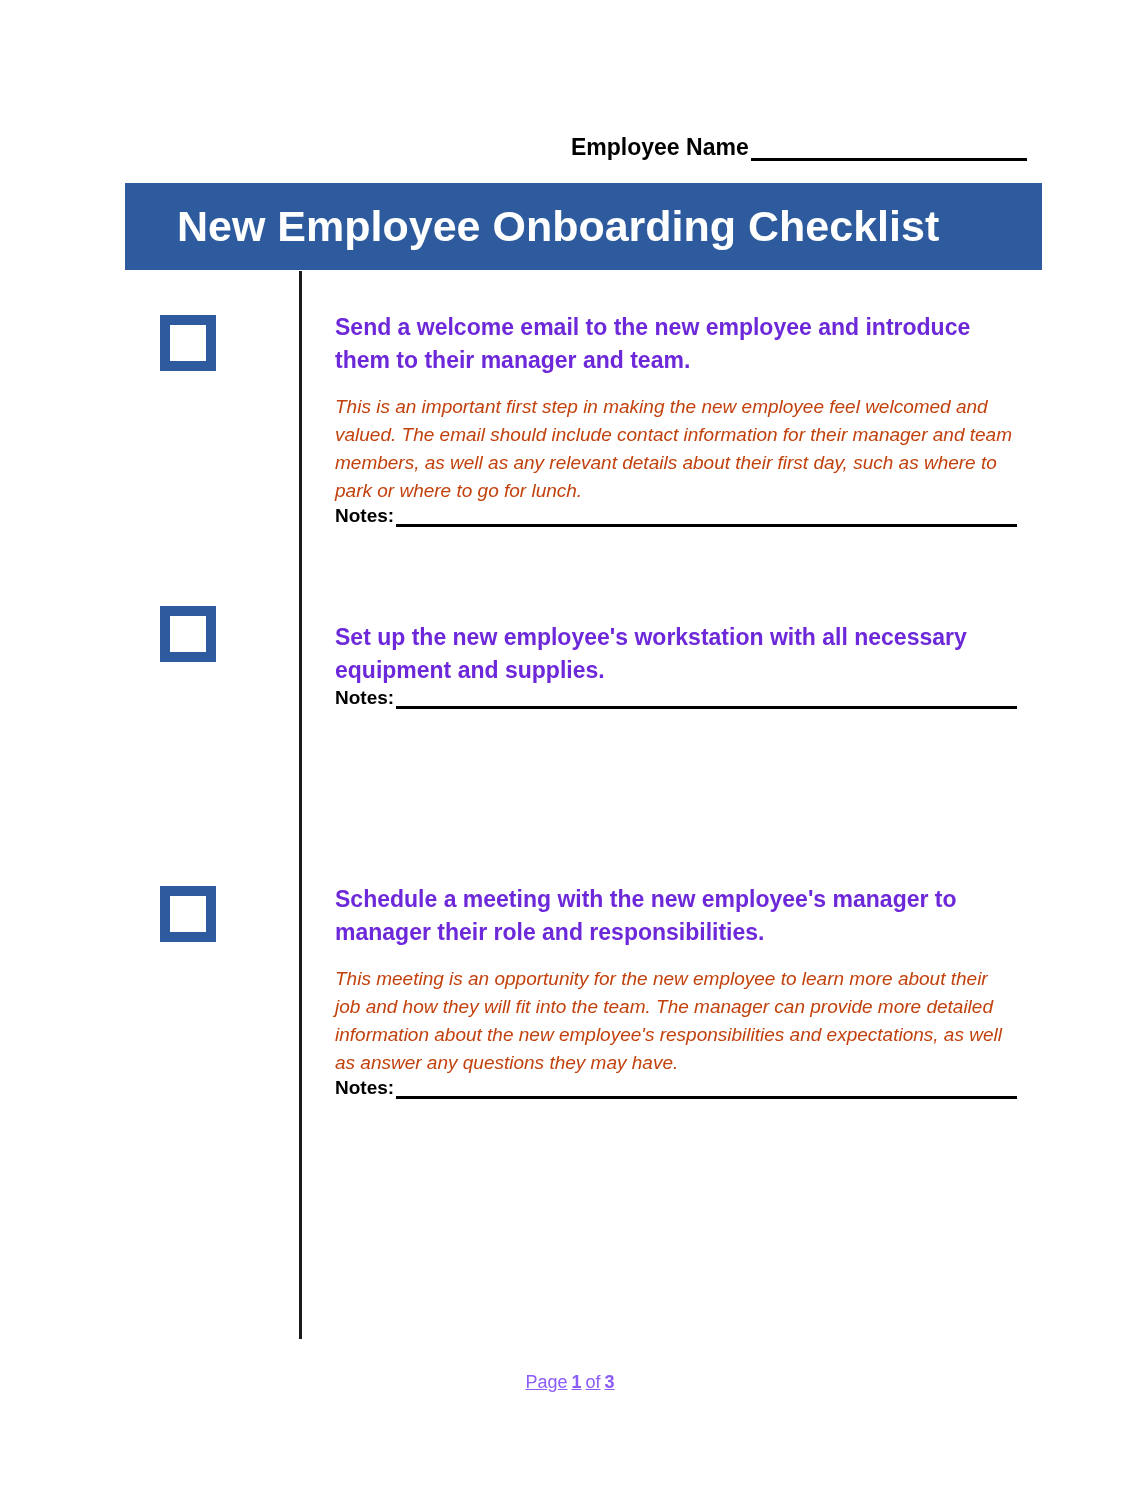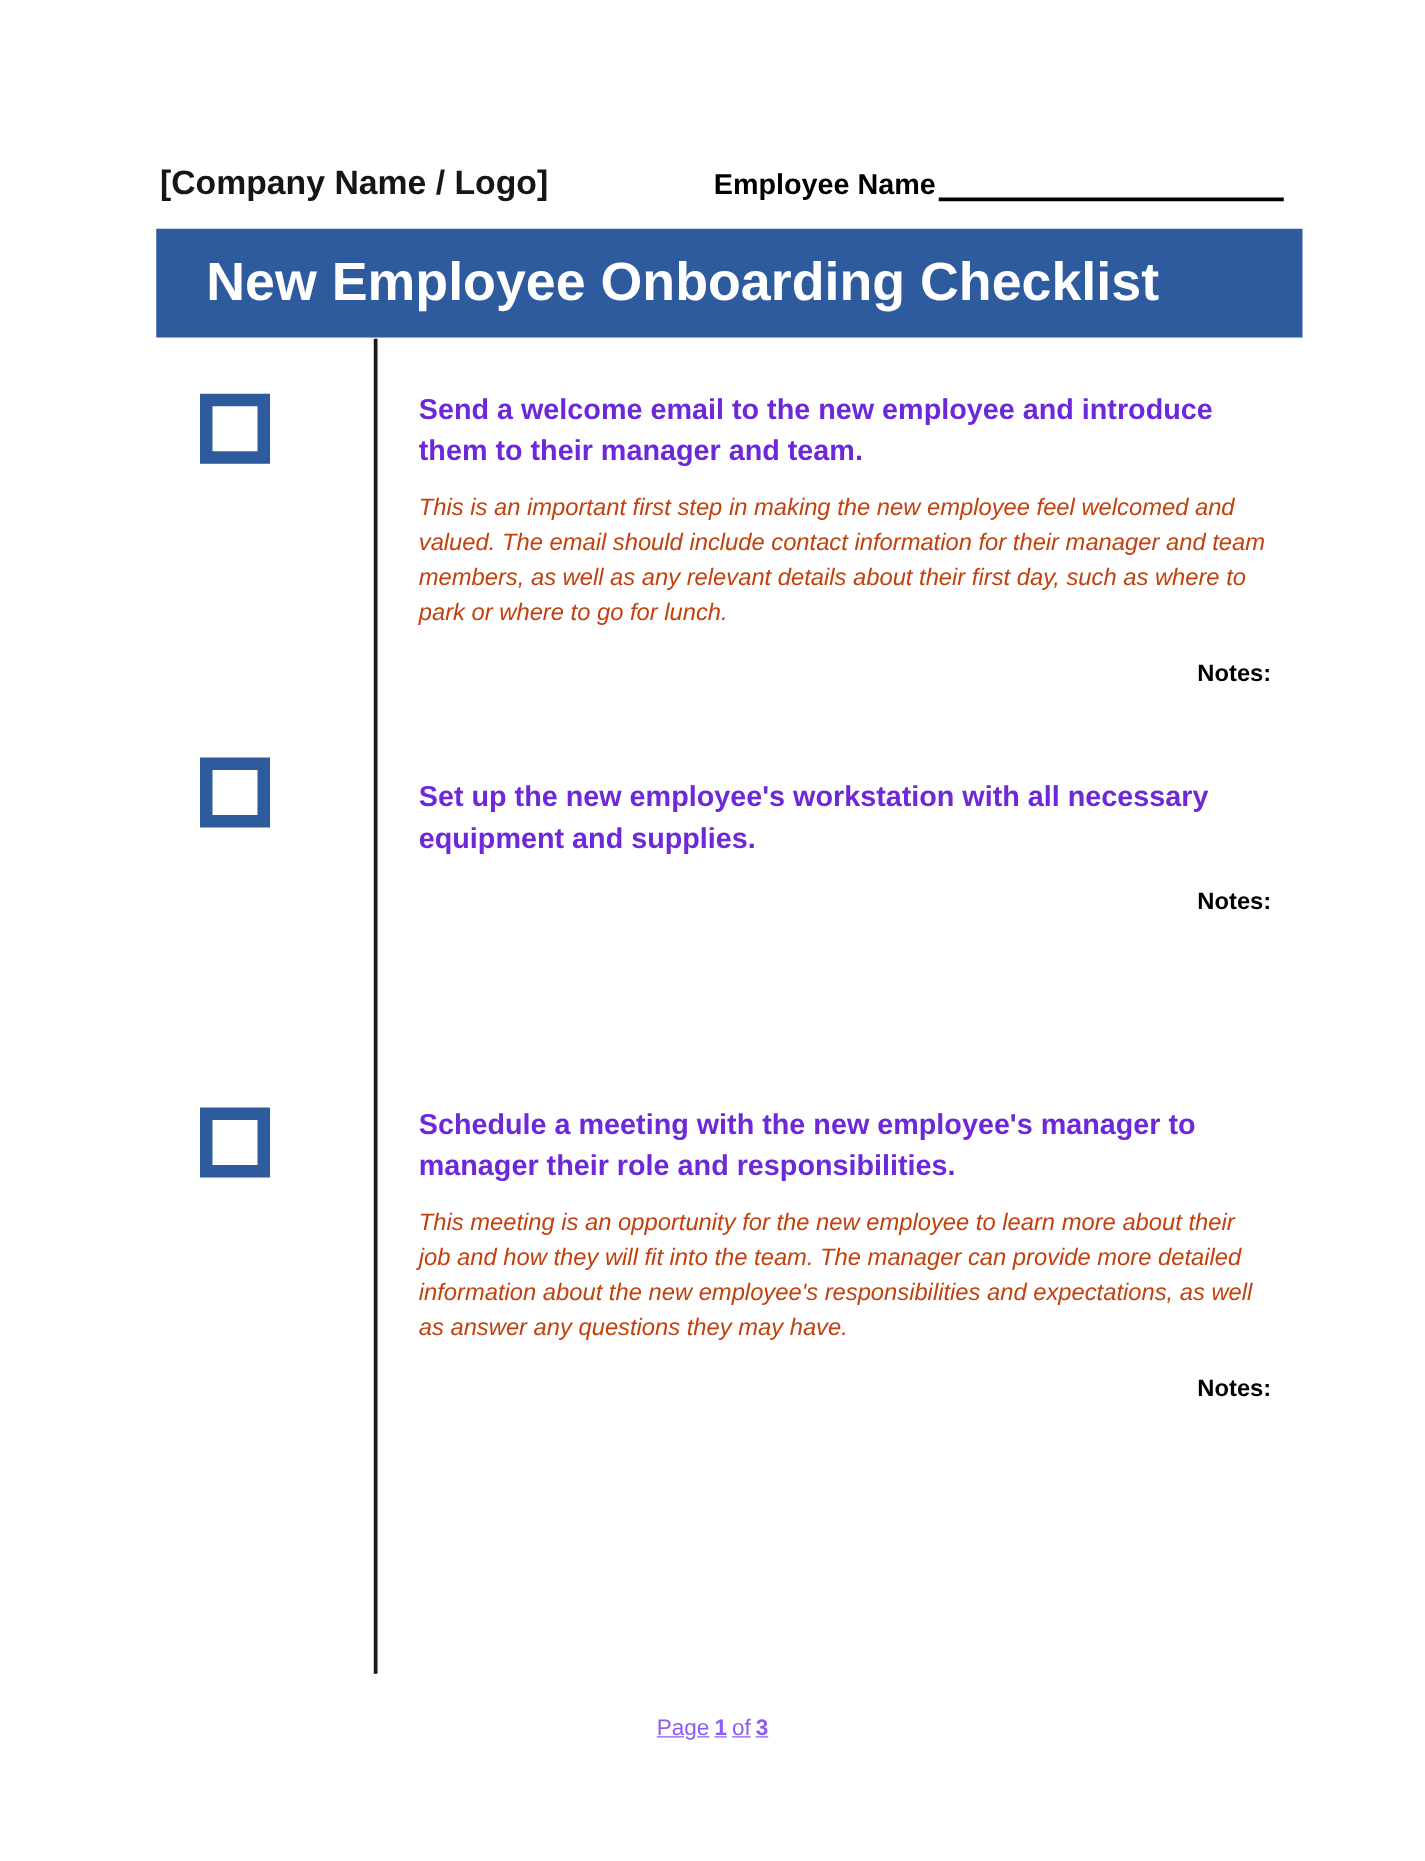--- a/index.html
+++ b/index.html
@@ -46,21 +46,21 @@
     top: 183px;
     width: 917px;
     height: 87px;
     background: #2d5b9e;
   }
   .banner-title {
     color: #ffffff;
     font-weight: bold;
     font-size: 43px;
     line-height: 87px;
-    padding-left: 40px;
+    padding-left: 52px;
     white-space: nowrap;
   }
   .divider {
     position: absolute;
     left: 299px;
     top: 271px;
     width: 3px;
     height: 1068px;
     background: #1a1a1a;
   }
@@ -90,24 +90,22 @@
     line-height: 33px;
   }
   .item-desc {
     margin-top: 16px;
     font-size: 19px;
     font-style: italic;
     color: #c2410c;
     line-height: 28px;
   }
   .notes-row {
-    margin-top: 24px;
     display: flex;
     align-items: flex-end;
-    flex-direction: column;
   }
   .notes-label {
     font-size: 19px;
     font-weight: bold;
     color: #000000;
     white-space: nowrap;
   }
   .notes-line {
     flex: 1;
     height: 18px;
@@ -125,21 +123,20 @@
     text-decoration: underline;
   }
   .footer .bold { font-weight: bold; }
   .footer span { margin: 0 2px; }
 </style>
 </head>
 <body>
 
 <div class="page">
 
-  <div class="company-name">[Company Name / Logo]</div>
 
   <div class="employee-row">
     <span class="employee-label">Employee Name</span>
     <span class="employee-line"></span>
   </div>
 
   <div class="banner">
     <div class="banner-title">New Employee Onboarding Checklist</div>
   </div>
 

